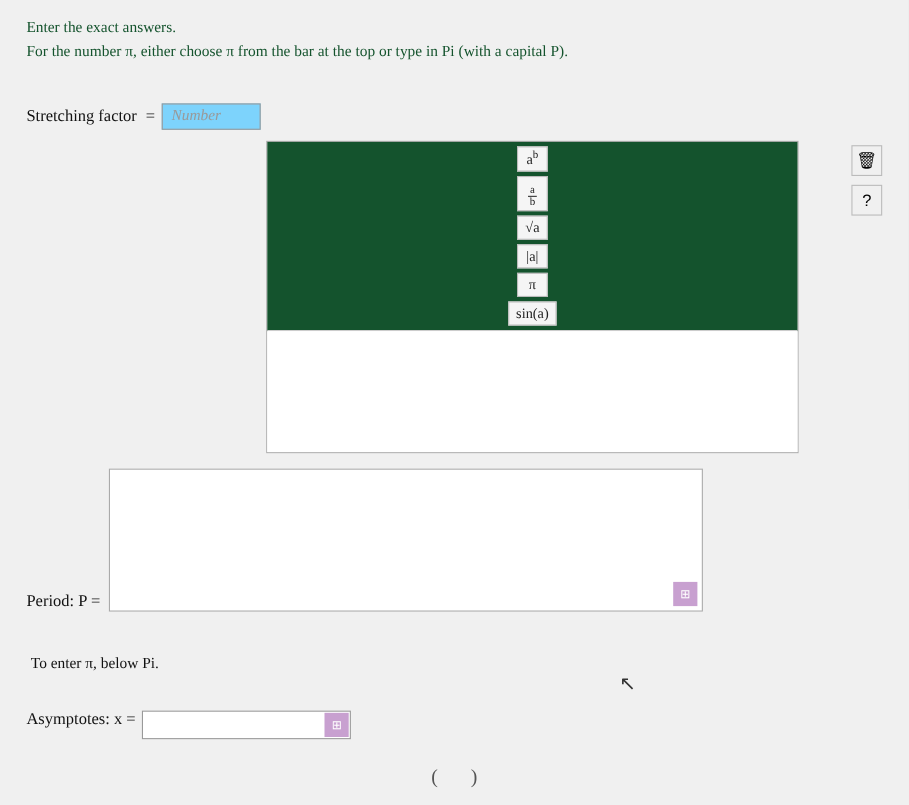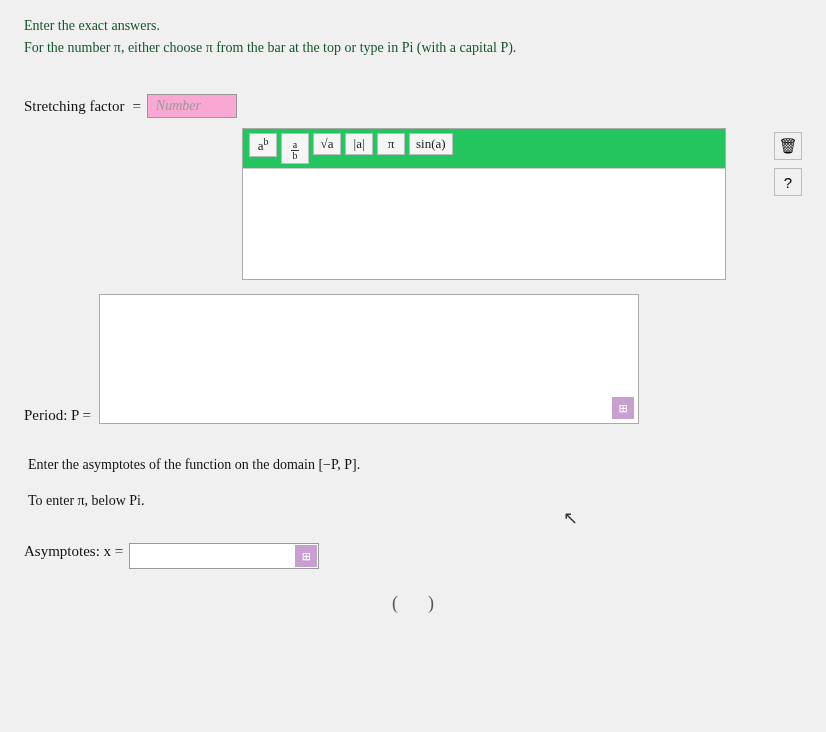--- a/index.html
+++ b/index.html
@@ -36,21 +36,21 @@
       font-size: 15px;
       margin-right: 8px;
       white-space: nowrap;
     }
     .equals-sign {
       font-size: 15px;
       margin-right: 6px;
     }
     .number-input {
       border: 1.5px solid #999;
-      background: #f9a8d4;
+      background: #7dd3fc;
       padding: 3px 8px;
       font-size: 14px;
       width: 90px;
       font-family: Georgia, serif;
       color: #555;
     }
     .number-input::placeholder {
       color: #999;
       font-style: italic;
     }
@@ -59,25 +59,26 @@
     .math-editor-container {
       border: 1.5px solid #aaa;
       background: #fff;
       margin-left: 115px;
       margin-right: 40px;
       margin-bottom: 14px;
       width: 540px;
     }
     .math-toolbar {
       display: flex;
-      align-items: flex-start;
-      background: #22c55e;
+      align-items: center;
+      background: #14532d;
       border-bottom: 1px solid #ccc;
       padding: 4px 6px;
       gap: 4px;
+      flex-direction: column;
     }
     .toolbar-btn {
       border: 1px solid #bbb;
       background: #f5f5f5;
       cursor: pointer;
       padding: 2px 6px;
       font-size: 13px;
       font-family: Georgia, serif;
       color: #222;
       min-width: 28px;
@@ -294,21 +295,20 @@
     <div class="period-editor-wrap">
       <div style="position:relative; width:540px; height:130px; border:1.5px solid #aaa; background:#fff;">
         <textarea style="width: 100%; height: 100%; border: none; outline: none; font-size: 14px; font-family: Georgia, serif; padding: 8px; resize: none; background: transparent;"></textarea>
         <button class="period-corner-btn">⊞</button>
       </div>
     </div>
   </div>
 
   <div class="info-section">
     <div class="small-gap"></div>
-    <div class="info-line">Enter the asymptotes of the function on the domain [−P, P].</div>
     <div class="small-gap"></div>
     <div class="info-line-small">To enter π, below Pi.</div>
 
     <div class="cursor-area">
       <span style="font-size:18px; color:#333;">↖</span>
     </div>
 
   </div>
 
   <div class="asymptotes-row">

